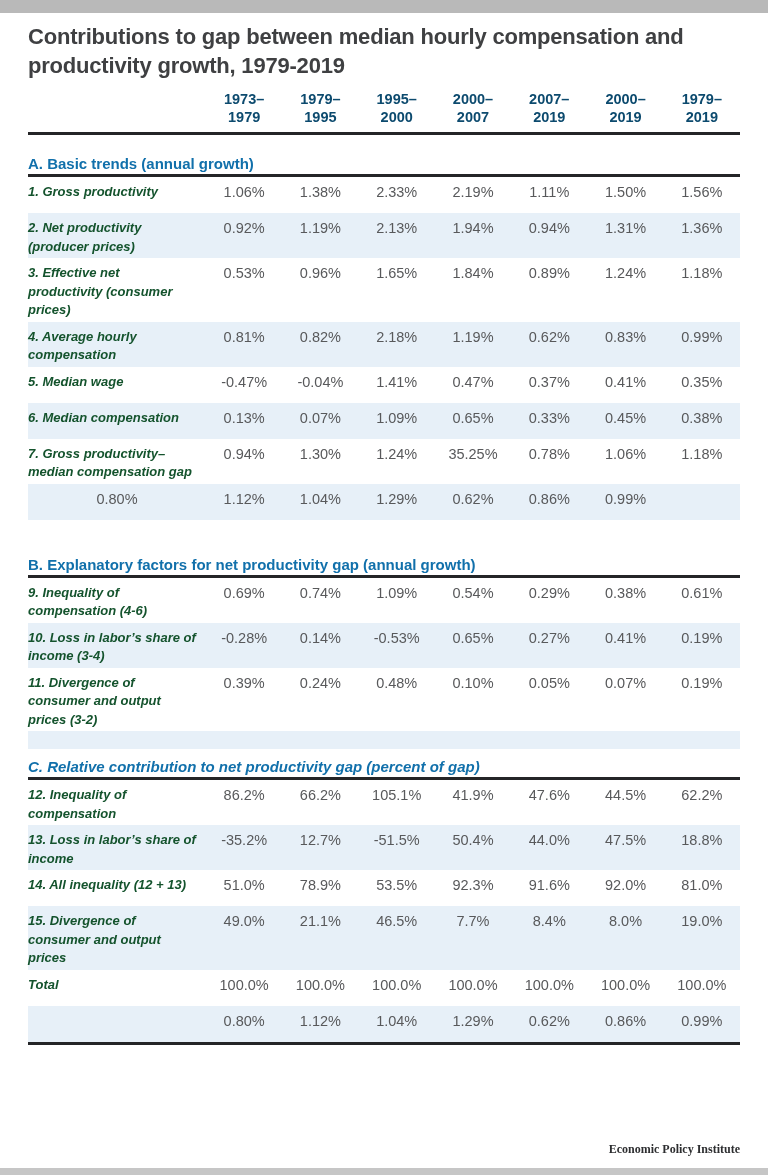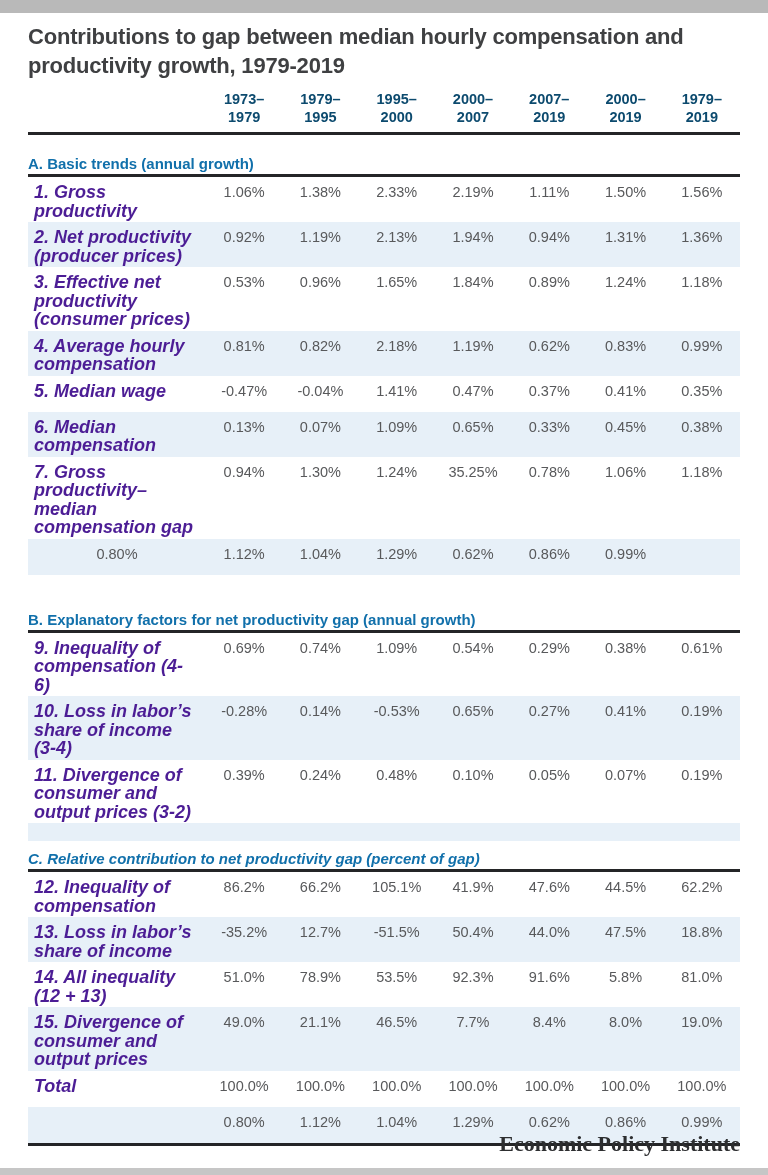--- a/index.html
+++ b/index.html
@@ -56,42 +56,41 @@
   .section-h.tight { padding-top: 9px; font-style: italic; }
   .row {
     padding: 6px 0 2px 0;
     min-height: 36px;
     align-items: start;
   }
   .row.stripe { background: #e7f0f8; }
   .spacer { height: 16px; }
   .spacer.stripe { height: 18px; background: #e7f0f8; }
   .label {
-    font-size: 18px;
+    font-size: 13px;
     line-height: 18.5px;
     font-weight: bold;
     font-style: italic;
-    color: #4c1d95;
+    color: #14532d;
     padding-right: 10px;
-    margin-left: 6px;
   }
   .val {
     text-align: center;
     font-size: 14.5px;
     line-height: 18.5px;
     color: #58595b;
   }
   #sections { border-bottom: 3px solid #242527; }
   .footer-brand {
     position: absolute;
     right: 28px;
     bottom: 18px;
     font-family: "Liberation Serif", serif;
     font-weight: bold;
-    font-size: 22px;
+    font-size: 12px;
     color: #2d2e30;
   }
   .bottom-bar {
     position: absolute;
     bottom: 0;
     left: 0;
     width: 100%;
     height: 7px;
     background: #c6c6c6;
   }
@@ -249,21 +248,21 @@
         <div class="val">47.5%</div>
         <div class="val">18.8%</div>
       </div>
       <div class="grid row">
         <div class="label">14. All inequality (12 + 13)</div>
         <div class="val">51.0%</div>
         <div class="val">78.9%</div>
         <div class="val">53.5%</div>
         <div class="val">92.3%</div>
         <div class="val">91.6%</div>
-        <div class="val">5.8%</div>
+        <div class="val">92.0%</div>
         <div class="val">81.0%</div>
       </div>
       <div class="grid row stripe">
         <div class="label">15. Divergence of consumer and output prices</div>
         <div class="val">49.0%</div>
         <div class="val">21.1%</div>
         <div class="val">46.5%</div>
         <div class="val">7.7%</div>
         <div class="val">8.4%</div>
         <div class="val">8.0%</div>

